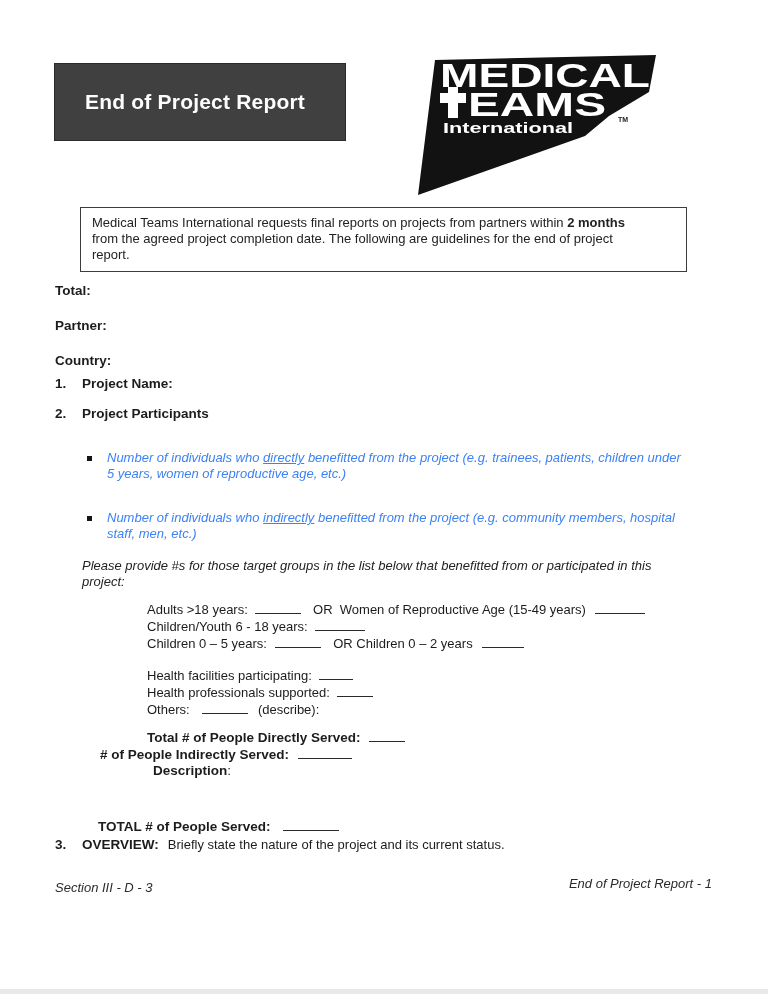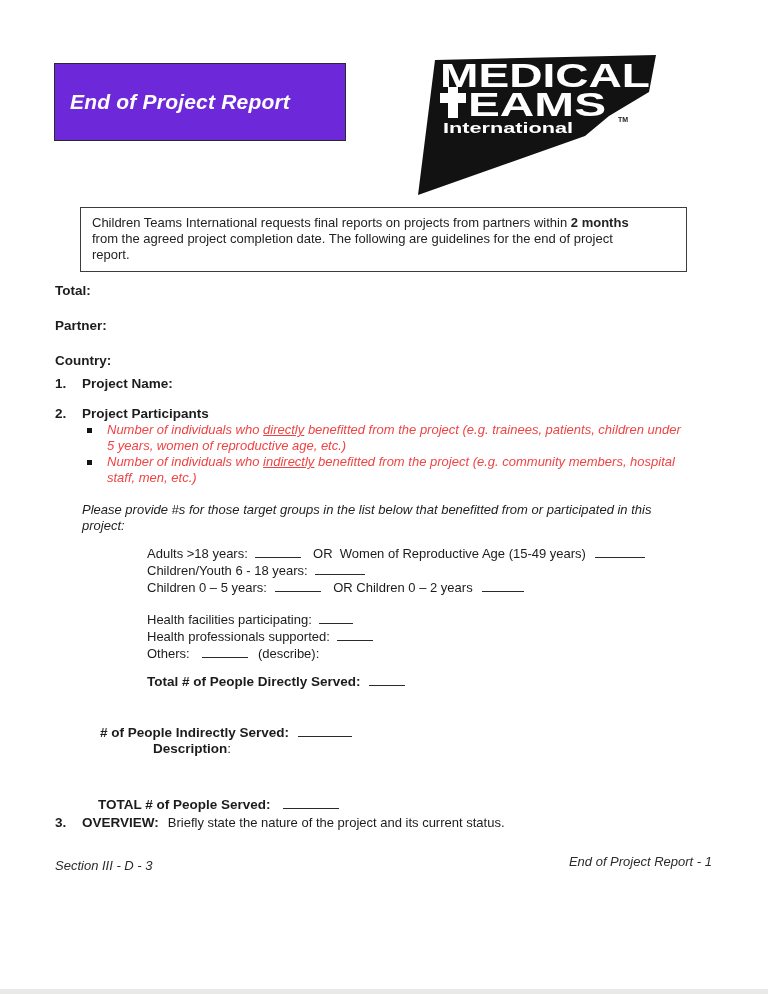--- a/index.html
+++ b/index.html
@@ -5,24 +5,23 @@
   html,body{margin:0;padding:0;}
   body{
     width:768px;height:994px;background:#ffffff;position:relative;overflow:hidden;
     font-family:"Liberation Sans", sans-serif;color:#1c1c1c;
   }
   .page{padding:52px 56px 0 55px;box-sizing:border-box;}
 
   
   .header{position:relative;height:145px;}
   .title-box{
-    position:absolute;left:0;top:12px;width:290px;height:76px;background:#6d28d9;
-    display:flex;align-items:center;box-sizing:border-box;padding-left:15px;
+    position:absolute;left:0;top:12px;width:290px;height:76px;background:#404040;
+    display:flex;align-items:center;box-sizing:border-box;padding-left:30px;
     box-shadow:0 0 0 1px #2a2a2a;
-    font-style:italic;
   }
   .title-box span{color:#fdfdfd;font-size:21px;font-weight:bold;letter-spacing:.2px;}
   .logo{position:absolute;left:358px;top:0;}
 
   
   .intro-box{
     margin-left:25px;margin-top:10px;width:607px;box-sizing:border-box;
     border:1.5px solid #3c3c3c;padding:7px 11px 8px 11px;
     font-size:13px;line-height:16px;color:#222;
   }
@@ -33,36 +32,36 @@
   .field.last{margin-bottom:7px;}
 
   
   .num-row{display:flex;font-size:13.5px;line-height:16px;}
   .num{width:27px;font-weight:bold;flex:none;}
   .num-title{font-weight:bold;}
   #item1{margin-bottom:14px;}
 
   
   .bullets{margin-left:32px;}
-  .bullet{display:flex;font-size:13px;line-height:16px;font-style:italic;color:#ef4444;}
+  .bullet{display:flex;font-size:13px;line-height:16px;font-style:italic;color:#3b82f6;margin-top:28px;}
   .bullet-marker{flex:none;width:5px;height:5px;background:#151515;margin:6px 0 0 0;}
   .bullet-text{margin-left:15px;width:628px;}
   .u{text-decoration:underline;}
 
   .note{margin-left:27px;margin-top:16px;font-size:13px;line-height:16px;font-style:italic;color:#222;}
 
   .sub-heading{margin-left:43px;margin-top:13px;font-weight:bold;font-size:13.5px;line-height:16px;}
   .entry-block{margin-left:92px;font-size:13px;line-height:16px;}
   .entry-block.first{margin-top:11px;}
   .entry-block.second{margin-top:15px;}
   .entry{white-space:nowrap;}
   .entry .t{white-space:pre-wrap;}
   .blank{display:inline-block;height:12px;border-bottom:1.4px solid #2a2a2a;vertical-align:baseline;}
   .total-line{margin-left:92px;margin-top:11px;font-weight:bold;font-size:13.5px;line-height:16px;white-space:nowrap;}
-  .indirect-heading{margin-left:45px;margin-top:34px;font-weight:bold;font-size:13.5px;line-height:16px;white-space:nowrap;}
+  .indirect-heading{margin-left:45px;font-weight:bold;font-size:13.5px;line-height:16px;white-space:nowrap;}
   .description-line{margin-left:90px;font-size:13.5px;line-height:16px;}
   .description-line .lbl{font-weight:bold;padding-left:8px;}
   .grand-total{margin-left:43px;margin-top:39px;font-weight:bold;font-size:13.5px;line-height:16px;white-space:nowrap;}
   #item3{margin-top:2px;}
   #item3 .body-text{font-weight:normal;margin-left:9px;font-size:13px;}
 
   
   .footer{display:flex;justify-content:space-between;margin-top:27px;font-size:13px;font-style:italic;color:#2b2b2b;}
   .footer .right{transform:translateY(-4px);}
 
@@ -85,21 +84,21 @@
         <rect x="35" y="35" width="10" height="31" fill="#ffffff"></rect>
         <rect x="27" y="41" width="26" height="10" fill="#ffffff"></rect>
       </g>
       <text x="55" y="64" font-size="34" font-weight="bold" fill="#ffffff" textLength="138" lengthAdjust="spacingAndGlyphs">EAMS</text>
       <text x="30" y="81" font-size="15" font-weight="bold" fill="#ffffff" textLength="130" lengthAdjust="spacingAndGlyphs">International</text>
       <text x="205" y="70" font-size="7" font-weight="bold" fill="#222222">TM</text>
     </svg>
   </div>
 
   <div class="intro-box">
-    <span>Children Teams International requests final reports on projects from partners within </span><b>2 months</b><br>
+    <span>Medical Teams International requests final reports on projects from partners within </span><b>2 months</b><br>
     <span>from the agreed project completion date. The following are guidelines for the end of project</span><br>
     <span>report.</span>
   </div>
 
   <div class="fields">
     <div class="field">Total:</div>
     <div class="field">Partner:</div>
     <div class="field last">Country:</div>
   </div>
 

